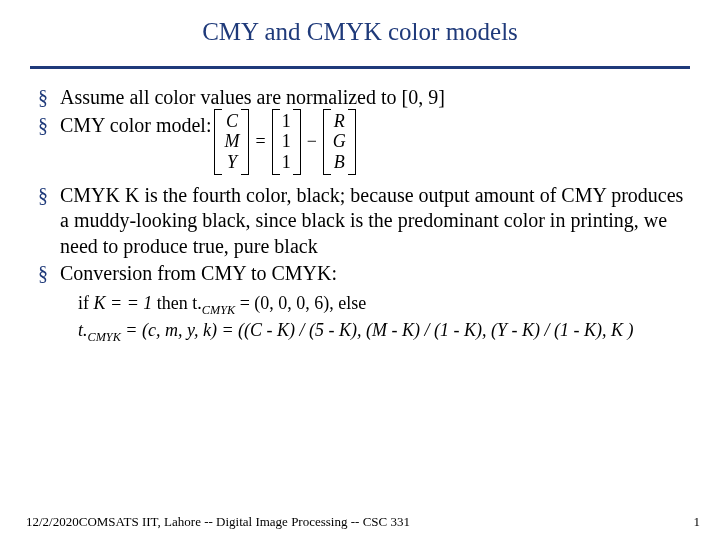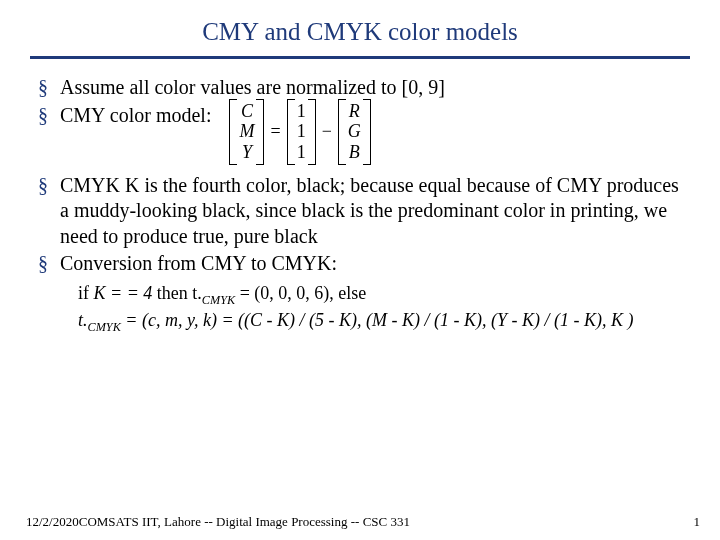--- a/index.html
+++ b/index.html
@@ -9,21 +9,21 @@
     background: #fff;
     color: #000;
     position: relative;
     padding: 18px 30px 40px 30px;
   }
   .title {
     text-align: center;
     font-size: 25px;
     color: #1f3a7a;
     font-weight: normal;
-    margin-bottom: 10px;
+    margin-bottom: 20px;
   }
   .rule {
     border: none;
     border-top: 3px solid #1f3a7a;
     margin: 0 0 16px 0;
   }
   ul.bullets {
     list-style: none;
     margin-left: 8px;
   }
@@ -38,21 +38,21 @@
     content: "§";
     position: absolute;
     left: 0;
     top: 0;
     color: #1f3a7a;
     font-size: 20px;
   }
   .row-with-eq {
     display: flex;
     align-items: flex-start;
-    gap: 18px;
+    gap: 3px;
     text-align: right;
   }
   .matrix-eq {
     display: flex;
     align-items: center;
     gap: 6px;
     font-size: 18px;
     margin-top: -4px;
   }
   .bracketed {
@@ -71,25 +71,25 @@
   .bracketed::after  { right: 0; border-right: 1.5px solid #000; }
   .col { display: flex; flex-direction: column; align-items: center; line-height: 1.15; }
   .col span { font-style: italic; }
   .ital { font-style: italic; }
   .eq1, .eq2, .eq3 { font-size: 20px; }
   .eq1 { margin-left: 30px; margin-top: 2px; }
   .sub-block { margin-left: 48px; font-size: 18px; line-height: 1.35; margin-top: 4px; }
   sub { font-size: 0.68em; font-style: italic; vertical-align: sub; }
   .footer {
     position: absolute;
-    left: 8px; right: 0; bottom: 10px;
+    left: 0; right: 0; bottom: 10px;
     display: flex;
     justify-content: space-between;
     align-items: baseline;
-    padding: 0 20px 0 18px;
+    padding: 0 20px 0 26px;
     font-size: 13px;
   }
   .footer .center { flex: 1; }
   .spacer { height: 6px; }
 </style>
 </head>
 <body>
 
 <h1 class="title">CMY and CMYK color models</h1>
 <hr class="rule">
@@ -124,29 +124,29 @@
           </div>
         </div>
       </div>
     </div>
   </li>
 </ul>
 
 <div class="spacer"></div>
 
 <ul class="bullets">
-  <li>CMYK  K is the fourth color, black; because equal because of CMY produces a muddy-looking black, since black is the predominant color in printing, we need to produce true, pure black</li>
+  <li>CMYK  K is the fourth color, black; because output amount of CMY produces a muddy-looking black, since black is the predominant color in printing, we need to produce true, pure black</li>
   <li>
     <span>Conversion from CMY to CMYK:</span>
   </li>
 </ul>
 
 <div class="sub-block">
   <div>
-    <span>if </span><span class="ital">K = = 4</span><span> then t.</span><sub>CMYK</sub><span> = (0, 0, 0, 6), else</span>
+    <span>if </span><span class="ital">K = = 1</span><span> then t.</span><sub>CMYK</sub><span> = (0, 0, 0, 6), else</span>
   </div>
   <div class="ital">
     <span>t.</span><sub>CMYK</sub><span> = (c, m, y, k) = ((C - K) / (5 - K), (M - K) / (1 - K), (Y - K) / (1 - K), K )</span>
   </div>
 </div>
 
 <div class="footer">
   <span>12/2/2020</span>
   <span class="center">COMSATS IIT, Lahore  --  Digital Image Processing  --  CSC 331</span>
   <span>1</span>

